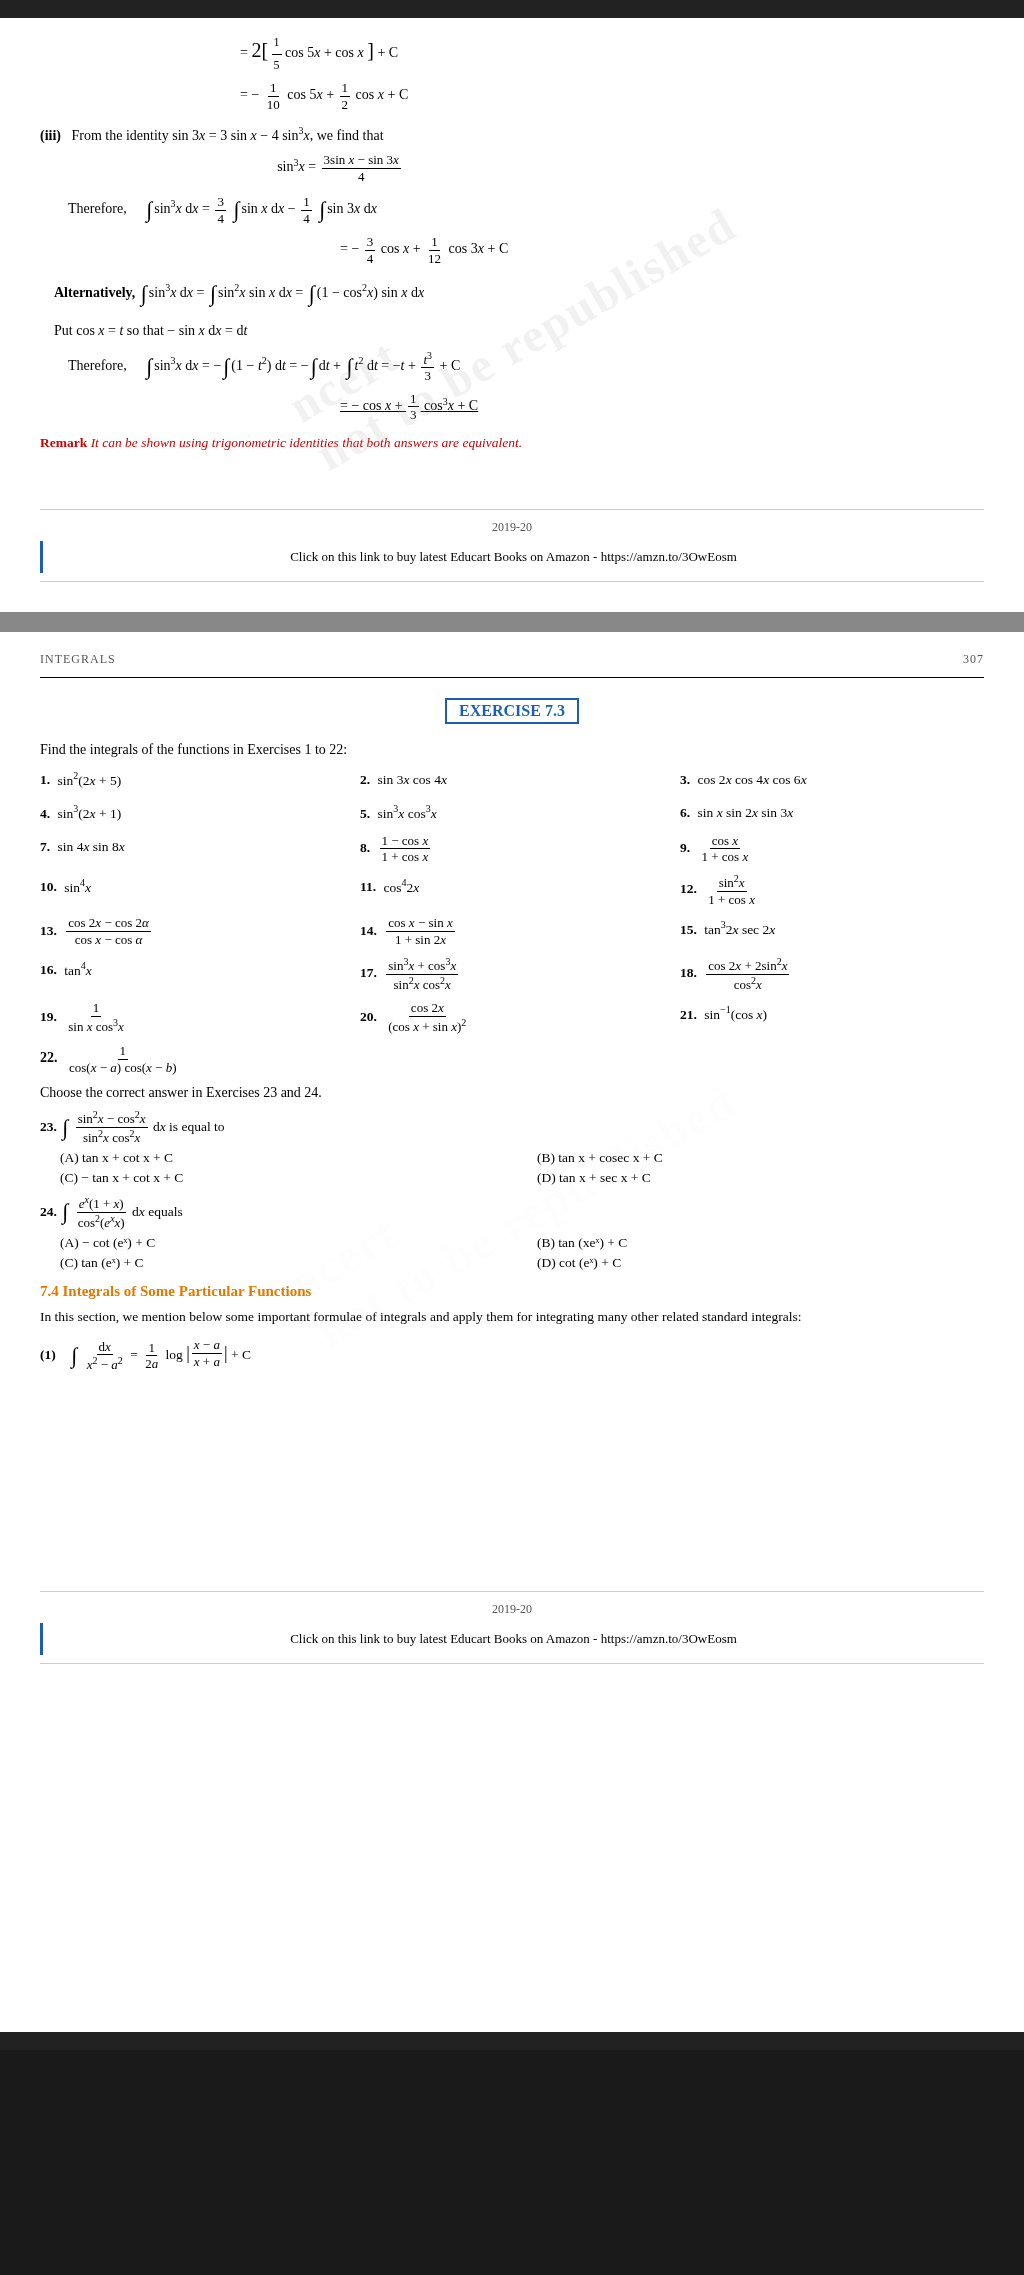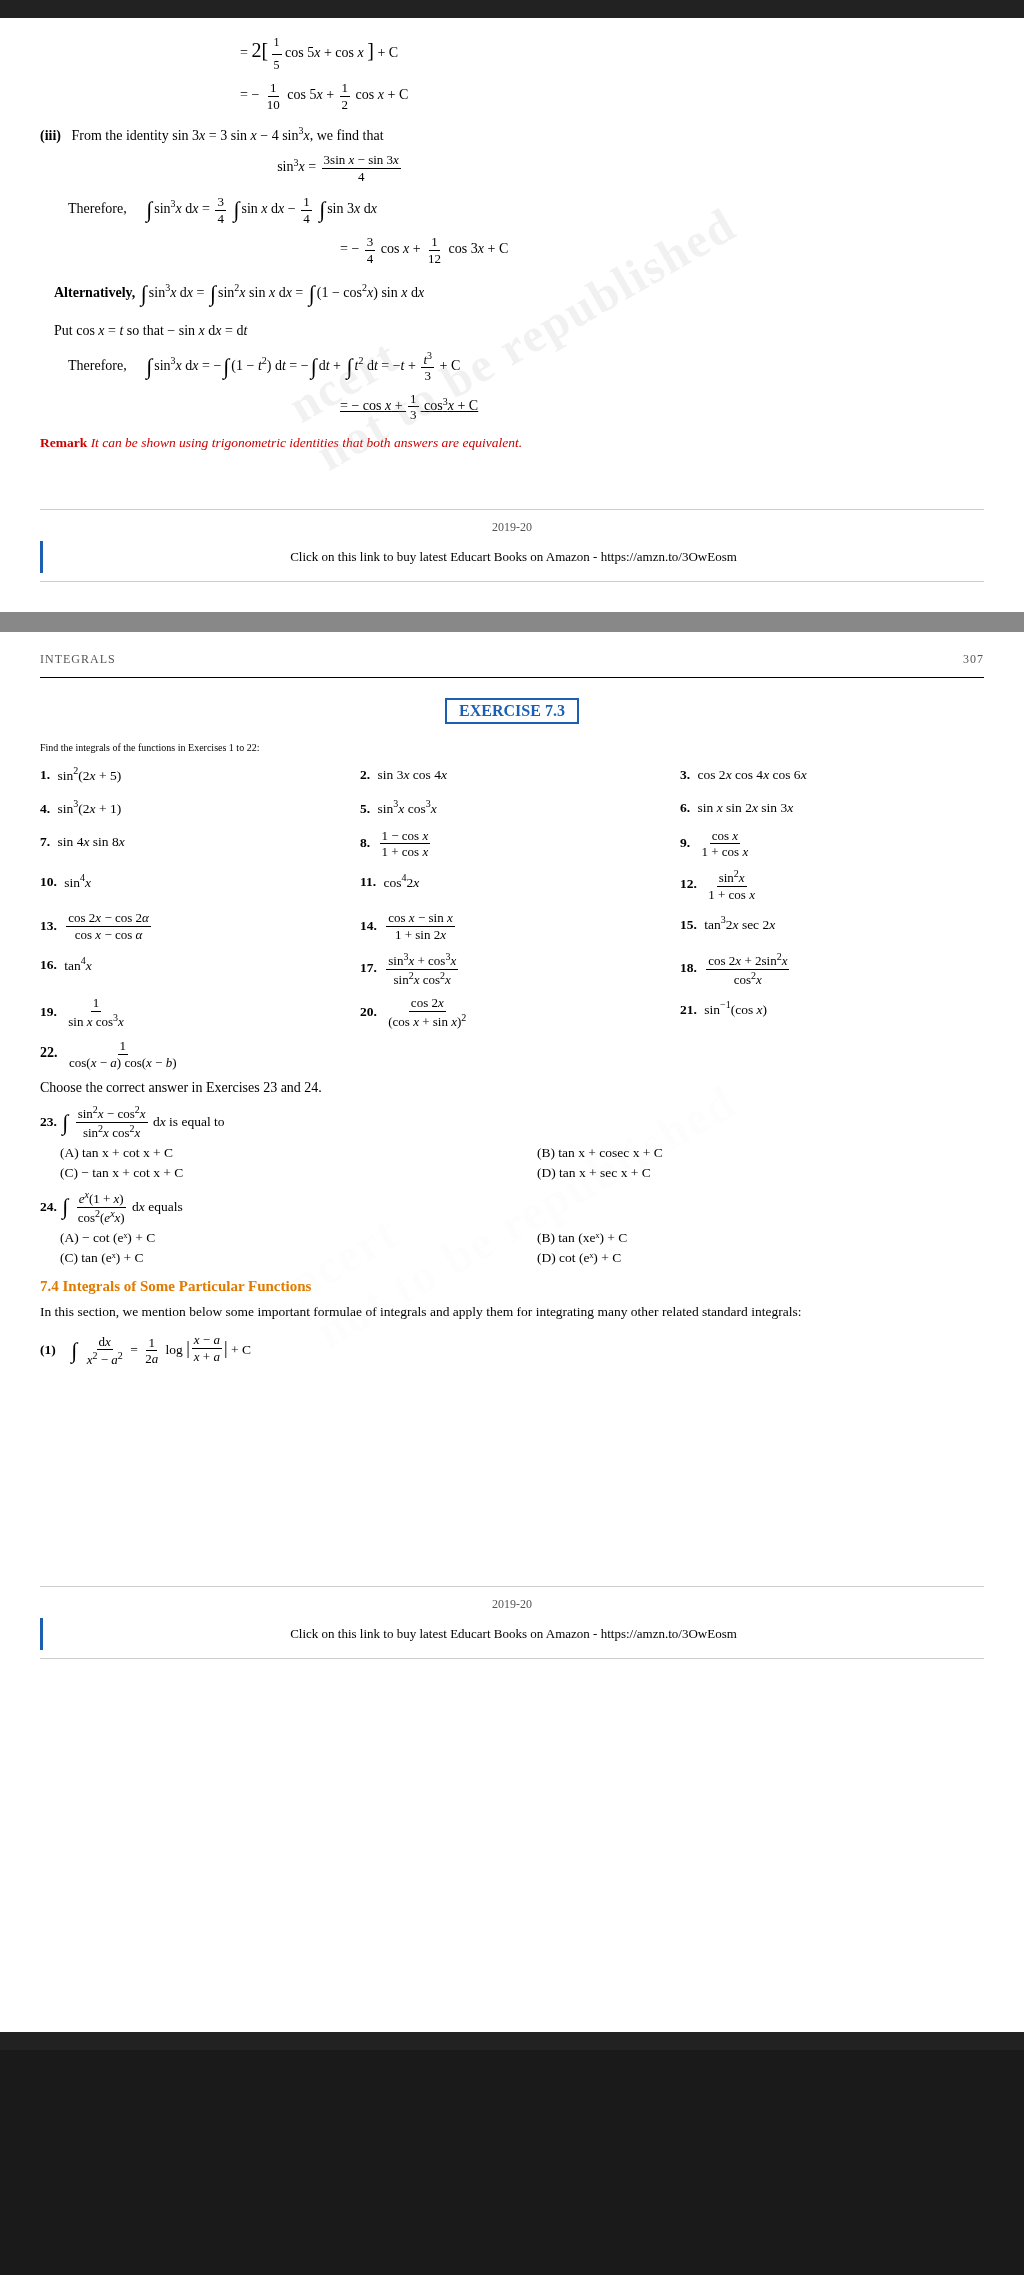--- a/index.html
+++ b/index.html
@@ -95,21 +95,21 @@
       display: inline-block;
       padding: 2px 12px;
       margin: 10px auto;
     }
     .exercise-center {
       text-align: center;
       margin-bottom: 8px;
     }
     .exercise-intro {
       margin-bottom: 8px;
-      font-size: 10px;
+      font-size: 14px;
     }
     .exercise-grid {
       display: grid;
       grid-template-columns: 1fr 1fr 1fr;
       gap: 6px 16px;
       margin-bottom: 8px;
     }
     .exercise-item {
       font-size: 13.5px;
       line-height: 2;

